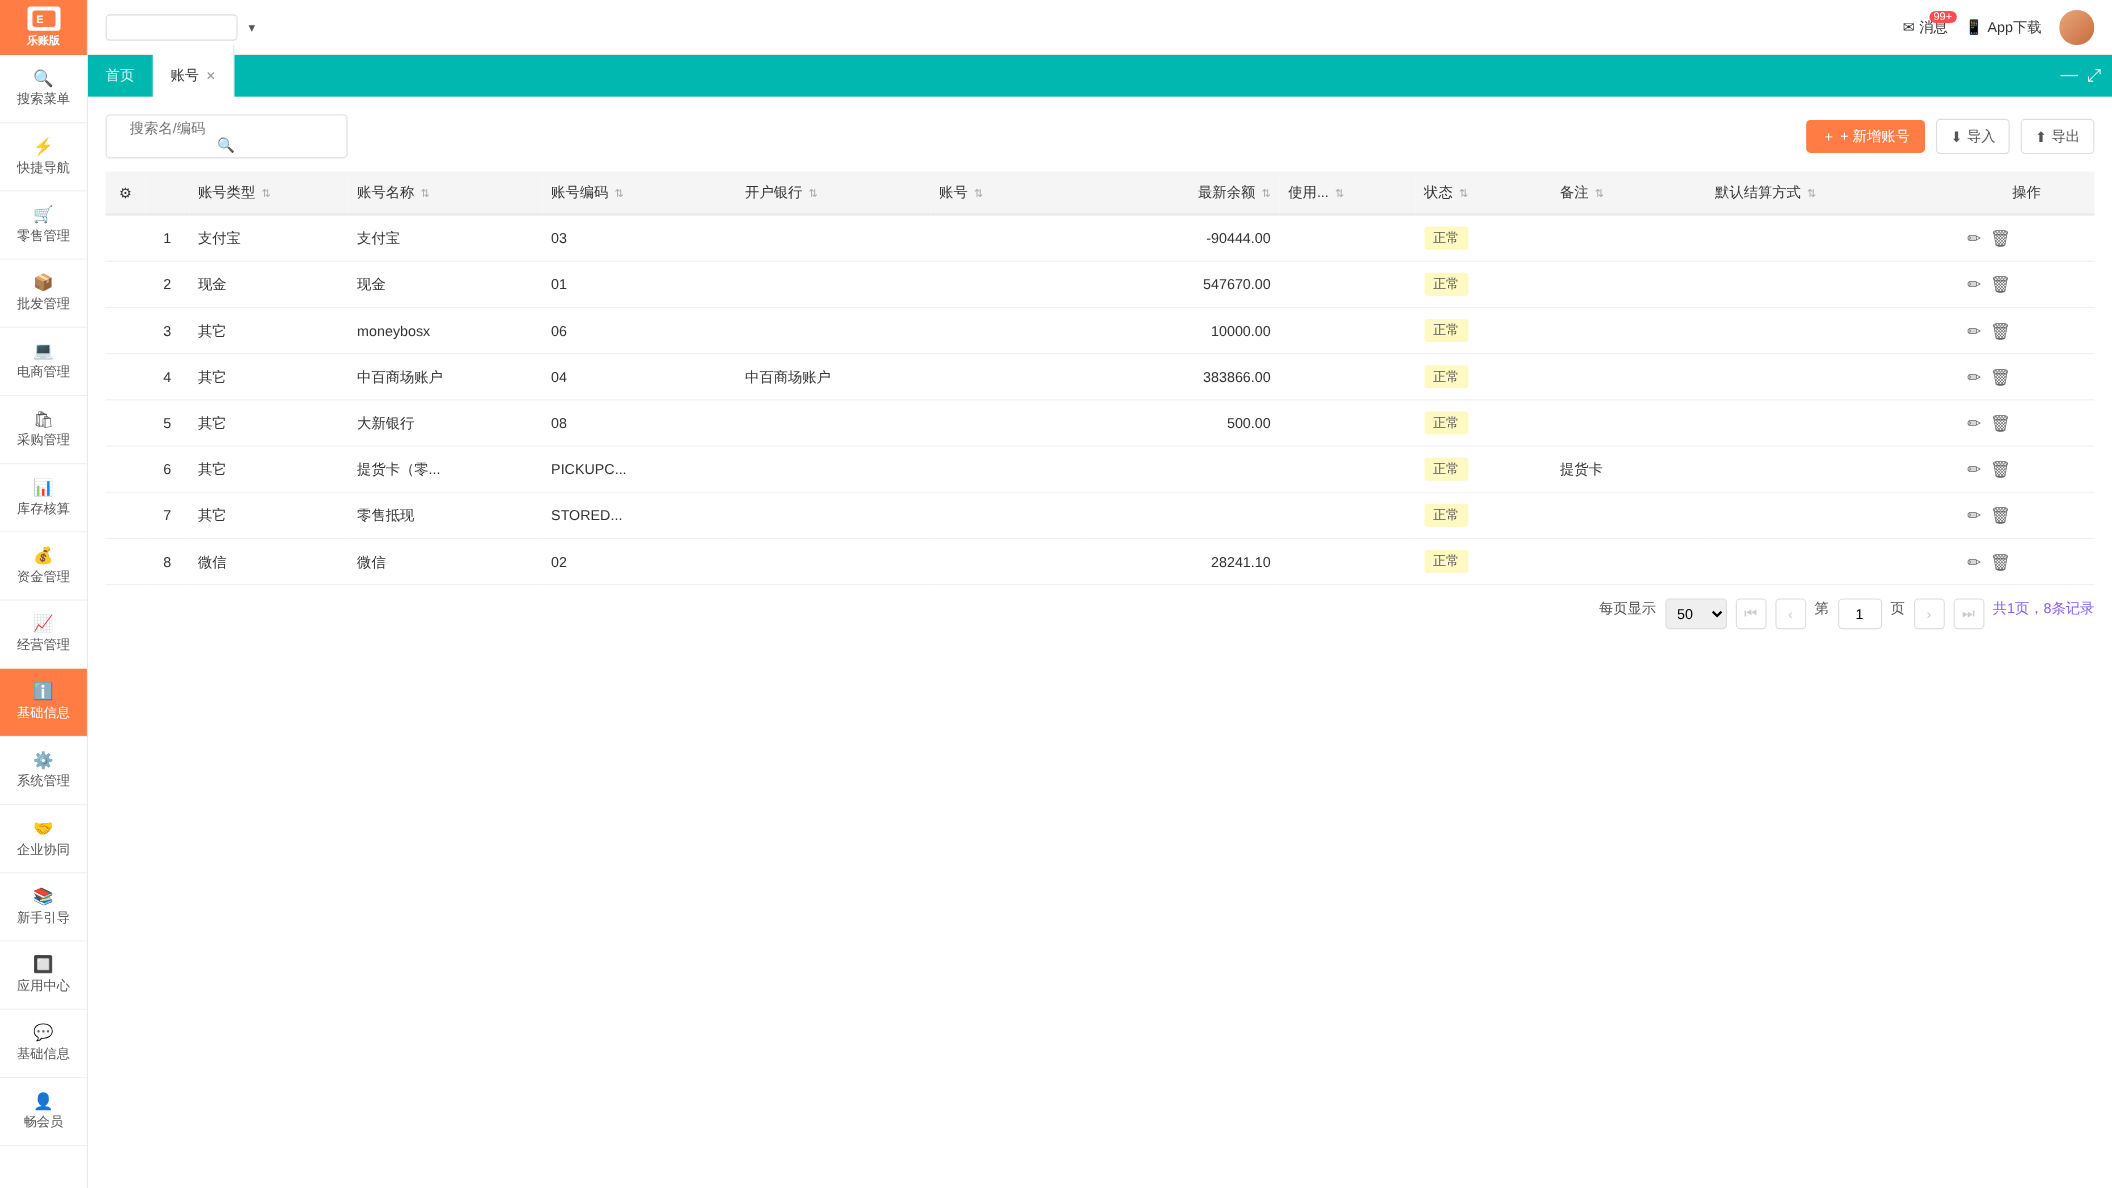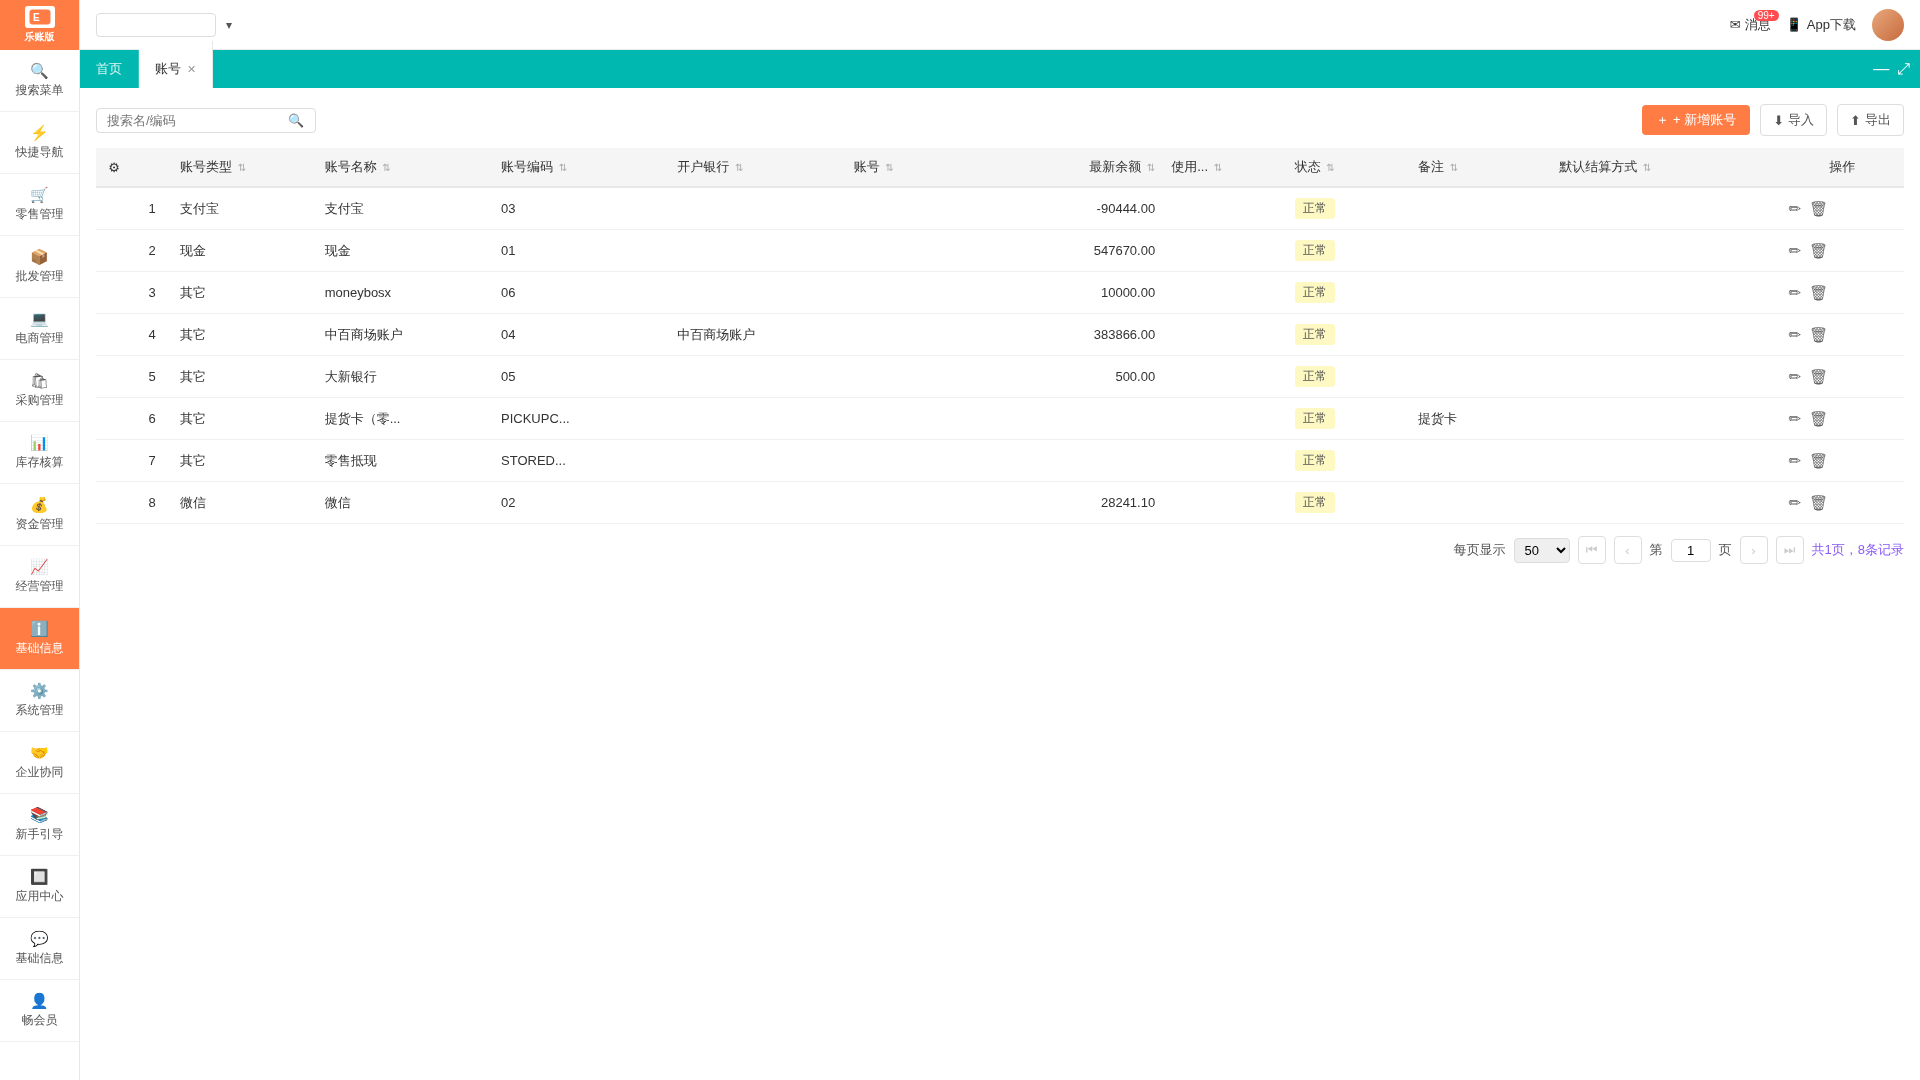--- a/index.html
+++ b/index.html
@@ -192,20 +192,21 @@
       justify-content: space-between;
       margin-bottom: 12px;
     }
     .search-box {
       display: flex;
       align-items: center;
       border: 1px solid #ddd;
       border-radius: 4px;
       padding: 4px 10px;
       width: 220px;
+      flex-direction: column;
     }
     .search-box input {
       border: none;
       outline: none;
       font-size: 13px;
       flex: 1;
     }
     .search-box .search-icon { color: #aaa; cursor: pointer; }
     .toolbar-right {
       display: flex;
@@ -293,21 +294,20 @@
     .col-balance { min-width: 100px; text-align: right; }
     .col-use { min-width: 70px; }
     .col-status { min-width: 70px; }
     .col-note { min-width: 80px; margin-left: 16px; }
     .col-settlement { min-width: 130px; }
     .col-action { min-width: 70px; text-align: center; }
 
     
     .pagination {
       display: flex;
-      align-items: center;
       justify-content: flex-end;
       padding: 12px 0 0 0;
       gap: 8px;
       font-size: 13px;
       color: #555;
     }
     .pagination .page-size-select {
       border: 1px solid #ddd;
       border-radius: 4px;
       padding: 3px 6px;
@@ -610,21 +610,21 @@
           <span class="action-icon" title="编辑">✏</span>
           <span class="action-icon" title="删除">🗑</span>
         </div>
       </td>
     </tr>
           <tr>
       <td class="col-settings"></td>
       <td class="col-num">5</td>
       <td class="col-type">其它</td>
       <td class="col-name">大新银行</td>
-      <td class="col-code">05</td>
+      <td class="col-code">08</td>
       <td class="col-bank"></td>
       <td class="col-account"></td>
       <td class="col-balance">500.00</td>
       <td class="col-use"></td>
       <td class="col-status"><span class="status-badge">正常</span></td>
       <td class="col-note"></td>
       <td class="col-settlement"></td>
       <td class="col-action">
         <div class="action-icons">
           <span class="action-icon" title="编辑">✏</span>

